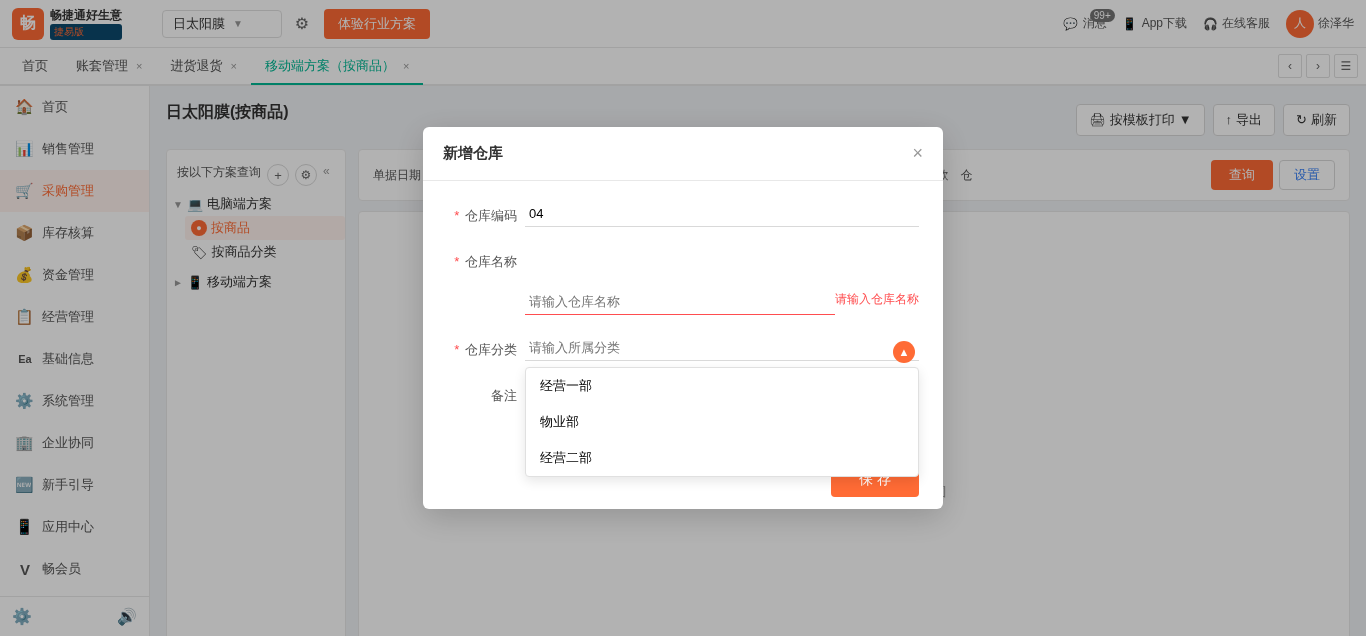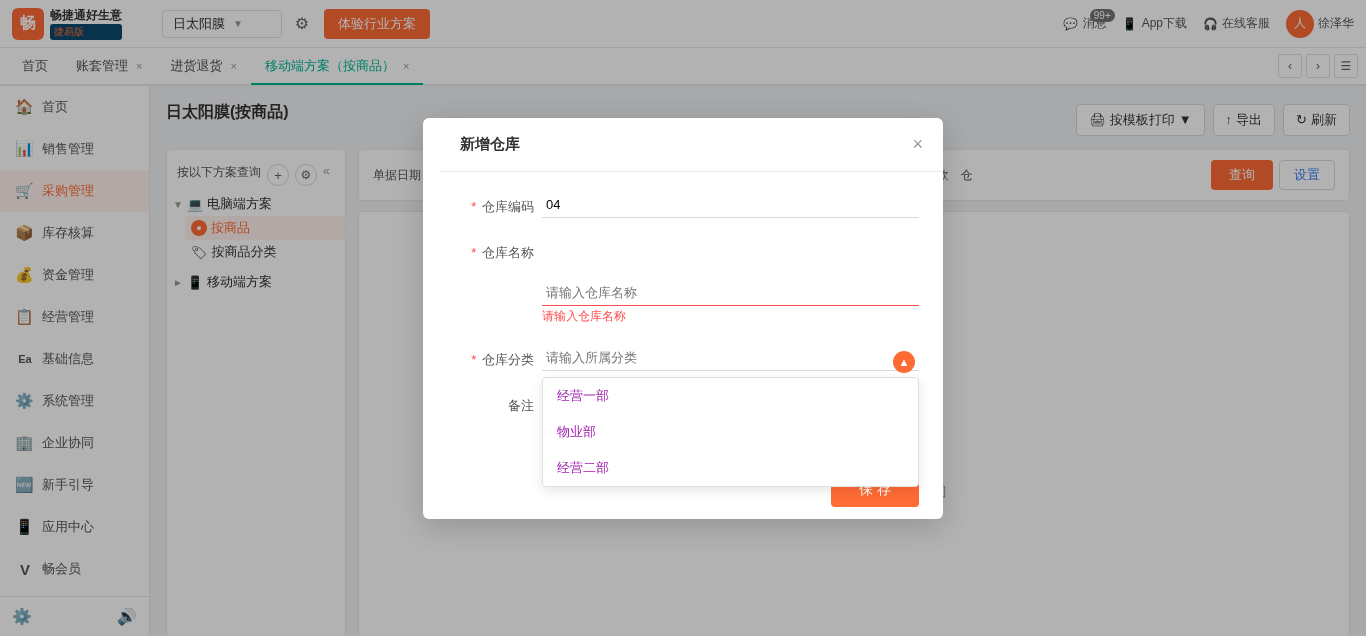--- a/index.html
+++ b/index.html
@@ -145,21 +145,20 @@
 
     
     .modal {
       background: #fff;
       border-radius: 6px;
       width: 520px;
       box-shadow: 0 8px 32px rgba(0,0,0,0.18);
       position: relative;
       z-index: 101;
       padding-bottom: 0;
-      padding-left: 17px;
     }
     .modal-header {
       display: flex; align-items: center; justify-content: space-between;
       padding: 16px 20px;
       border-bottom: 1px solid #e8e8e8;
     }
     .modal-title { font-size: 15px; font-weight: 600; color: #333; }
     .modal-close { cursor: pointer; font-size: 18px; color: #999; }
     .modal-body { padding: 20px 24px; }
     .form-row {
@@ -172,21 +171,21 @@
     }
     .form-label .required { color: #ff4d4f; margin-right: 2px; }
     .form-input {
       flex: 1;
       border: none; border-bottom: 1px solid #d9d9d9;
       padding: 5px 4px; font-size: 13px; outline: none;
       background: transparent;
     }
     .form-input.error { border-bottom-color: #ff4d4f; }
     .error-text { color: #ff4d4f; font-size: 12px; margin-top: 2px; }
-    .form-input-wrap { flex: 1; display: flex; flex-direction: column; margin-top: 42px; }
+    .form-input-wrap { flex: 1; display: flex; flex-direction: row; margin-top: 42px; }
     .category-select-wrap {
       flex: 1; position: relative;
     }
     .category-input {
       width: 100%;
       border: none; border-bottom: 1px solid #d9d9d9;
       padding: 5px 28px 5px 4px; font-size: 13px; outline: none;
       background: transparent;
       color: #bbb;
     }
@@ -200,21 +199,21 @@
     .dropdown-list {
       position: absolute; top: 32px; left: 0; right: 0;
       background: #fff;
       border: 1px solid #e0e0e0;
       border-radius: 4px;
       box-shadow: 0 4px 12px rgba(0,0,0,0.1);
       z-index: 200;
       min-width: 280px;
     }
     .dropdown-item {
-      padding: 9px 14px; cursor: pointer; font-size: 13px; color: #a21caf;
+      padding: 9px 14px; cursor: pointer; font-size: 13px; color: #000000;
     }
     .dropdown-item.selected { background: #fff3ee; color: #333; }
     .modal-footer {
       display: flex; align-items: center; justify-content: flex-end;
       padding: 12px 24px;
       gap: 10px;
     }
     .btn-save {
       background: #ff6b35; color: #fff; border: none; border-radius: 4px;
       padding: 8px 28px; font-size: 14px; cursor: pointer;

